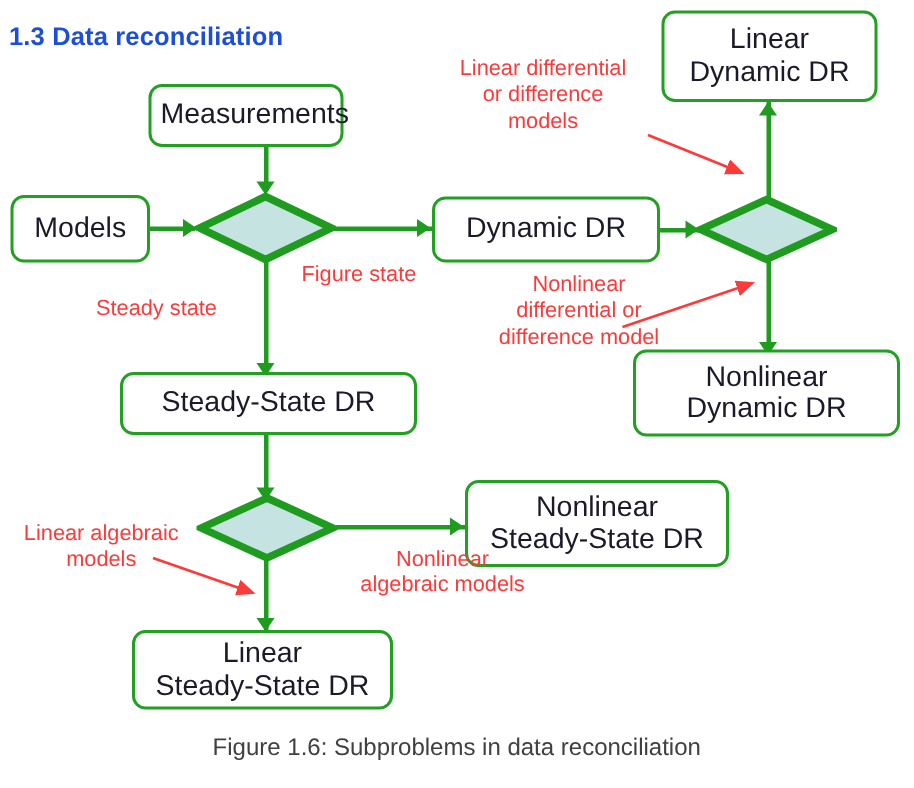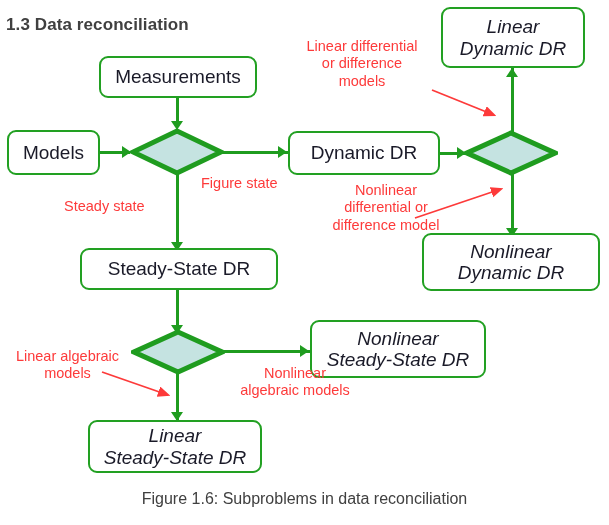--- a/index.html
+++ b/index.html
@@ -16,21 +16,21 @@
     height: 525px;
     background: #ffffff;
     overflow: hidden;
   }
   .section-title {
     position: absolute;
     left: 6px;
     top: 15px;
     font-size: 17px;
     font-weight: bold;
-    color: #404040;
+    color: #1d4ed8;
     letter-spacing: 0.1px;
     white-space: nowrap;
   }
   
   .node {
     position: absolute;
     box-sizing: border-box;
     border: 2.5px solid #22a022;
     border-radius: 9px;
     background: #ffffff;
@@ -38,21 +38,21 @@
     display: flex;
     align-items: center;
     justify-content: center;
     text-align: center;
     line-height: 1.12;
     font-size: 19px;
     padding: 0 6px;
     z-index: 3;
   }
   .node .txt { display: block; width: 100%; }
-  .node.two-line { font-size: 19px; font-style: italic; }
+  .node.two-line { font-size: 19px; }
 
   
   .diamond {
     position: absolute;
     z-index: 3;
   }
   .diamond svg { display: block; }
 
   
   .gline {
@@ -163,21 +163,21 @@
       <polygon points="47,3 91,23 47,43 3,23" fill="#c5e3e1" stroke="#1f9c1f" stroke-width="5"></polygon>
     </svg>
   </div>
 
   <div class="diamond" style="left:131px; top:329px;">
     <svg width="94" height="46" viewBox="0 0 94 46" aria-hidden="true">
       <polygon points="47,3 91,23 47,43 3,23" fill="#c5e3e1" stroke="#1f9c1f" stroke-width="5"></polygon>
     </svg>
   </div>
 
-  <div class="node" style="left:99px; top:56px; width:158px; height:42px;">
+  <div class="node" style="left:99px; top:56px; width:130px; height:42px;">
     <span class="txt">Measurements</span>
   </div>
 
   <div class="node" style="left:7px; top:130px; width:93px; height:45px;">
     <span class="txt">Models</span>
   </div>
 
   <div class="node" style="left:288px; top:131px; width:152px; height:44px;">
     <span class="txt">Dynamic DR</span>
   </div>

